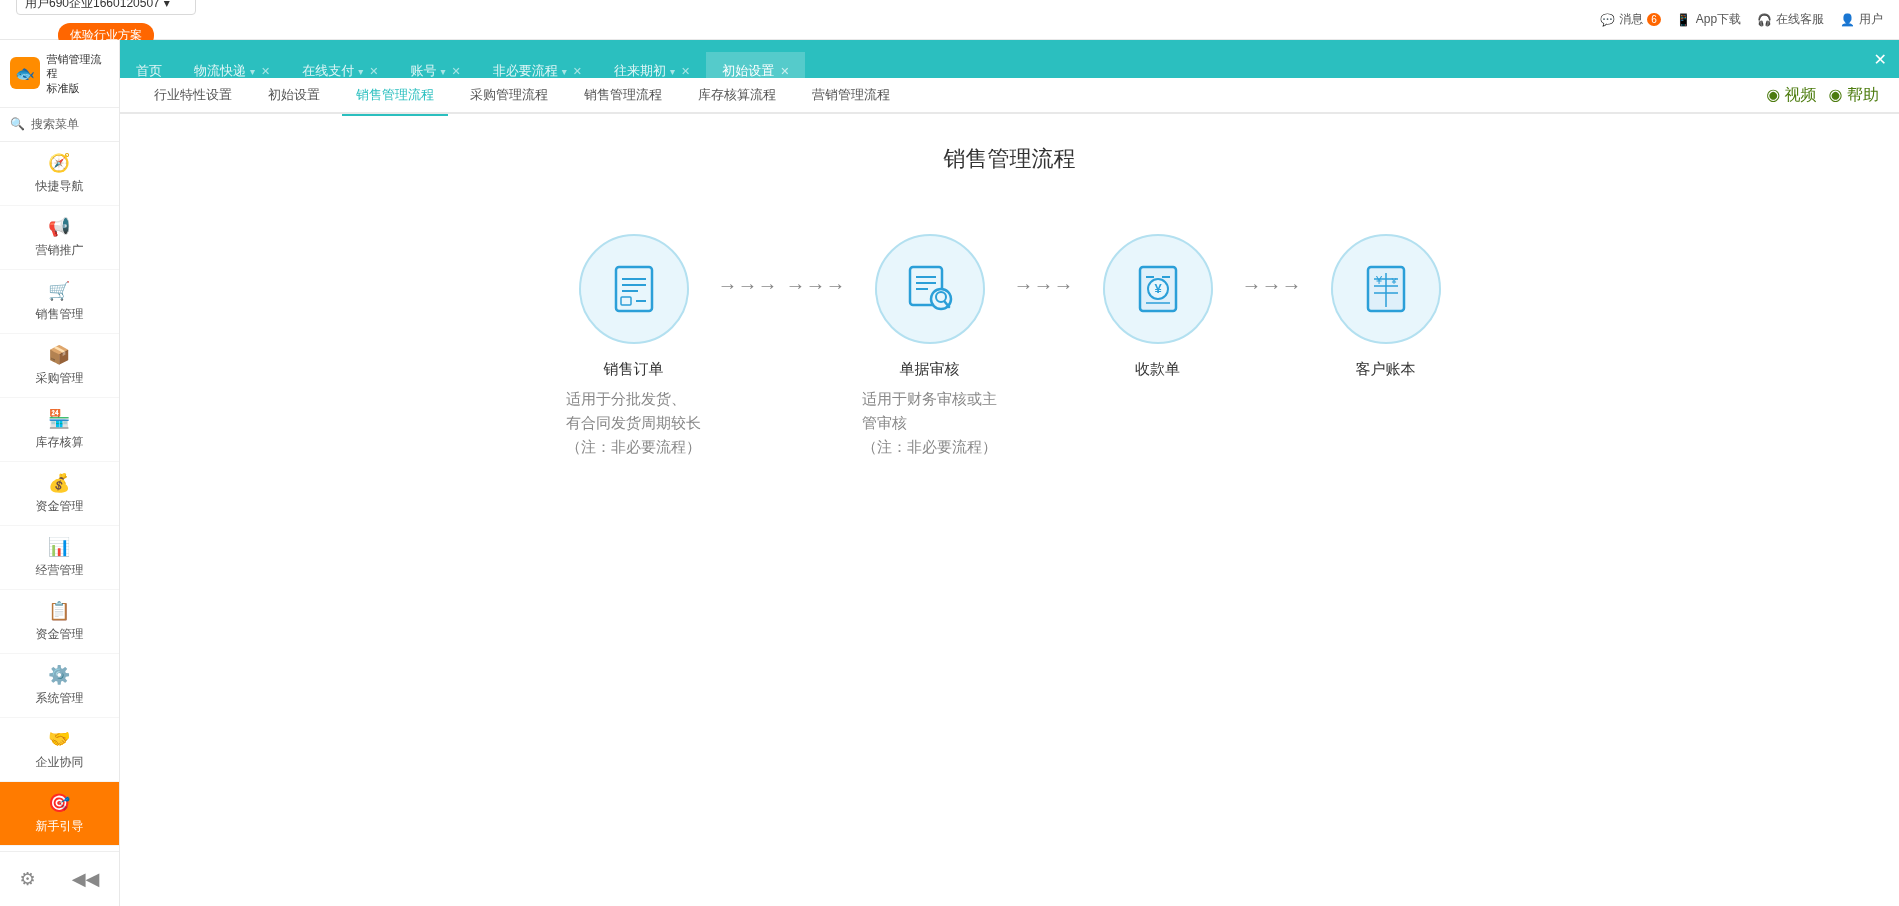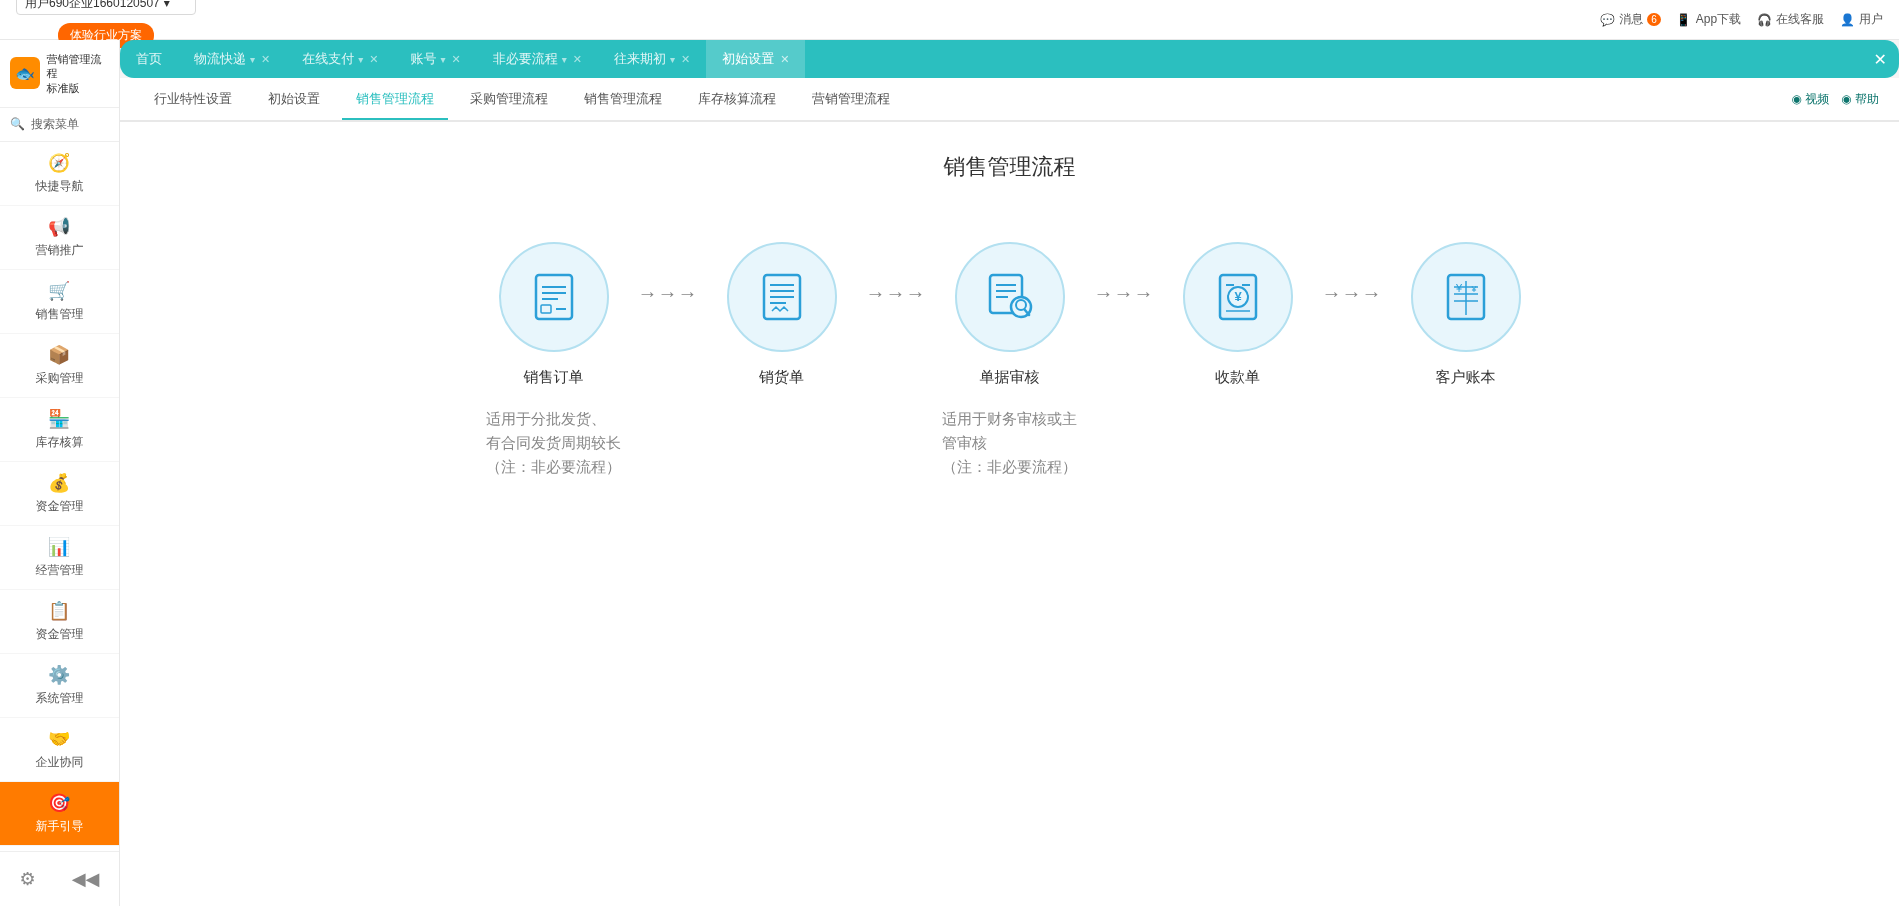--- a/index.html
+++ b/index.html
@@ -55,72 +55,71 @@
     .sidebar-bottom-item {
       display: flex; align-items: center; justify-content: center; padding: 8px;
       cursor: pointer; color: #888; font-size: 18px; gap: 4px;
     }
 
     
     .content-area { flex: 1; display: flex; flex-direction: column; overflow: hidden; }
 
     
     .nav-tabs {
-      background: #2bbfbf; display: flex; align-items: flex-end; height: 38px; padding: 0 0;
+      background: #2bbfbf; display: flex; align-items: flex-start; height: 38px; padding: 12px 0;
       position: relative;
-      border-radius: 14px;
     }
     .nav-tab {
       display: flex; align-items: center; padding: 0 16px; height: 38px; cursor: pointer;
       color: rgba(255,255,255,0.85); font-size: 13px; gap: 4px; white-space: nowrap;
       position: relative;
     }
     .nav-tab.active { background: rgba(255,255,255,0.2); color: #fff; font-weight: 500; }
     .nav-tab .close-x { font-size: 11px; opacity: 0.7; margin-left: 2px; }
     .nav-tab .dropdown-arrow { font-size: 10px; opacity: 0.7; }
     .nav-close-all {
       position: absolute; right: 0; top: 0; height: 38px; display: flex; align-items: center;
       padding: 0 12px; color: #fff; cursor: pointer; font-size: 16px;
     }
 
     
     .sub-tabs {
       background: #fff; border-bottom: 2px solid #e8e8e8; display: flex; align-items: center;
-      padding: 0 20px; height: 44px; gap: 8px; justify-content: space-between;
+      padding: 0 20px; height: 36px; gap: 8px; justify-content: space-between;
     }
     .sub-tabs-left { display: flex; gap: 8px; }
     .sub-tab {
       padding: 10px 14px; cursor: pointer; color: #555; font-size: 13px; position: relative;
       white-space: nowrap;
     }
     .sub-tab.active { color: #2bbfbf; font-weight: 500; }
     .sub-tab.active::after {
       content: ''; position: absolute; bottom: -2px; left: 0; right: 0; height: 2px;
       background: #2bbfbf;
     }
-    .sub-tabs-right { display: flex; gap: 12px; font-size: 12px; color: #0f766e; cursor: pointer; }
+    .sub-tabs-right { display: flex; gap: 12px; font-size: 16px; color: #4d7c0f; cursor: pointer; }
 
     
     .page-content { flex: 1; background: #fff; overflow-y: auto; padding: 30px 40px; }
     .page-title { text-align: center; font-size: 22px; font-weight: 500; color: #333; margin-bottom: 60px; }
 
     
     .flow-diagram { display: flex; align-items: flex-start; justify-content: center; gap: 0; }
     .flow-step { display: flex; flex-direction: column; align-items: center; width: 160px; }
     .flow-circle {
       width: 110px; height: 110px; border-radius: 50%;
       border: 2px solid #b3e0f0; background: #e8f6fc;
       display: flex; align-items: center; justify-content: center; font-size: 40px;
       color: #2b9fd8; margin-bottom: 16px;
     }
     .flow-arrow {
       display: flex; align-items: center; margin-top: 38px; color: #888;
       font-size: 20px; padding: 0 4px;
     }
-    .flow-step-title { font-size: 15px; font-weight: 500; color: #333; margin-bottom: 20px; text-align: center; }
+    .flow-step-title { font-size: 15px; font-weight: 500; color: #333; margin-bottom: 8px; text-align: center; }
     .flow-step-desc { font-size: 15px; color: #888; text-align: left; line-height: 1.6; }
   </style>
 </head>
 <body>
 
 <div class="top-bar">
   <div class="top-bar-left">
     <div class="user-select">
       <span>用户690企业1660120507</span>
       <span>▾</span>
@@ -304,34 +303,20 @@
               <rect x="13" y="34" width="10" height="8" rx="1" stroke="#2b9fd8" stroke-width="1.5" fill="none"></rect>
               <line x1="28" y1="38" x2="38" y2="38" stroke="#2b9fd8" stroke-width="2"></line>
             </svg>
           </div>
           <div class="flow-step-title">销售订单</div>
           <div class="flow-step-desc">适用于分批发货、<br>有合同发货周期较长<br>（注：非必要流程）</div>
         </div>
 
         <div class="flow-arrow">→→→</div>
 
-        <div class="flow-step">
-          <div class="flow-circle">
-            <svg width="52" height="52" viewBox="0 0 52 52" fill="none">
-              <rect x="8" y="4" width="36" height="44" rx="3" stroke="#2b9fd8" stroke-width="2.5" fill="#e8f6fc"></rect>
-              <line x1="14" y1="14" x2="38" y2="14" stroke="#2b9fd8" stroke-width="2"></line>
-              <line x1="14" y1="20" x2="38" y2="20" stroke="#2b9fd8" stroke-width="2"></line>
-              <line x1="14" y1="26" x2="38" y2="26" stroke="#2b9fd8" stroke-width="2"></line>
-              <line x1="14" y1="32" x2="30" y2="32" stroke="#2b9fd8" stroke-width="2"></line>
-              <path d="M16 40 L20 36 L24 40 L28 36 L32 40" stroke="#2b9fd8" stroke-width="1.5" fill="none"></path>
-            </svg>
-          </div>
-          <div class="flow-step-title">销货单</div>
-          <div class="flow-step-desc">&nbsp;</div>
-        </div>
 
         <div class="flow-arrow">→→→</div>
 
         <div class="flow-step">
           <div class="flow-circle">
             <svg width="52" height="52" viewBox="0 0 52 52" fill="none">
               <rect x="6" y="4" width="32" height="38" rx="3" stroke="#2b9fd8" stroke-width="2.5" fill="#e8f6fc"></rect>
               <line x1="12" y1="14" x2="32" y2="14" stroke="#2b9fd8" stroke-width="2"></line>
               <line x1="12" y1="20" x2="32" y2="20" stroke="#2b9fd8" stroke-width="2"></line>
               <line x1="12" y1="26" x2="24" y2="26" stroke="#2b9fd8" stroke-width="2"></line>

